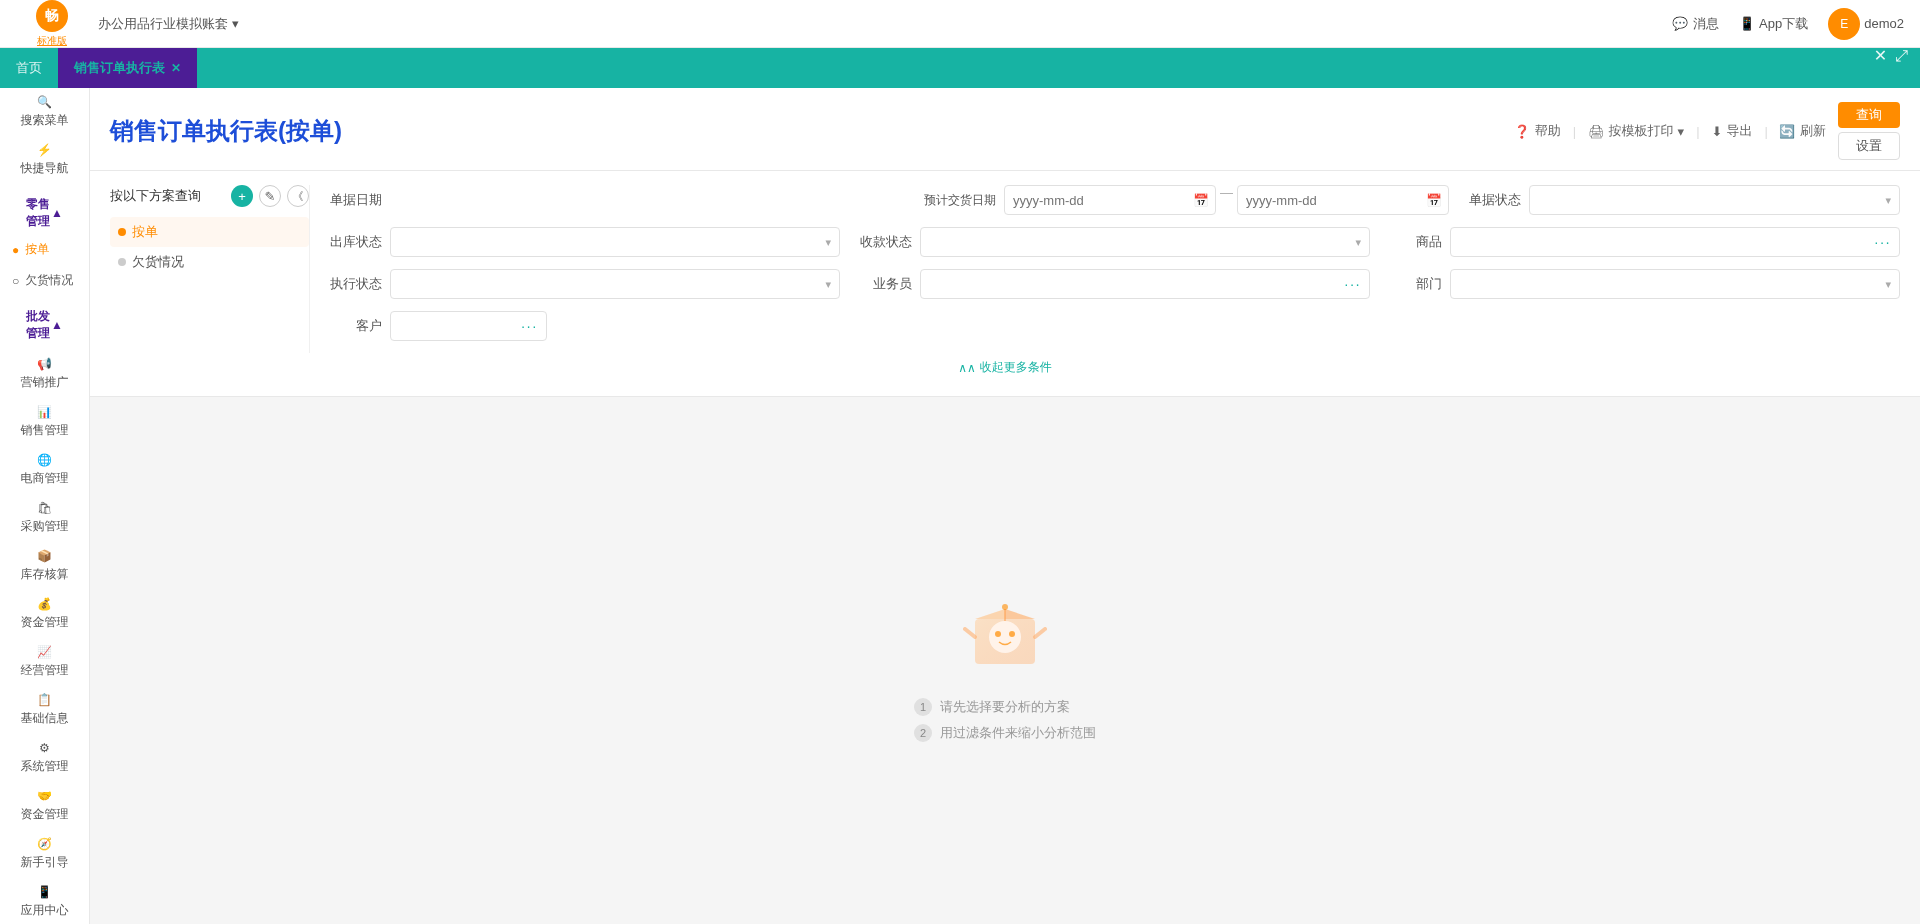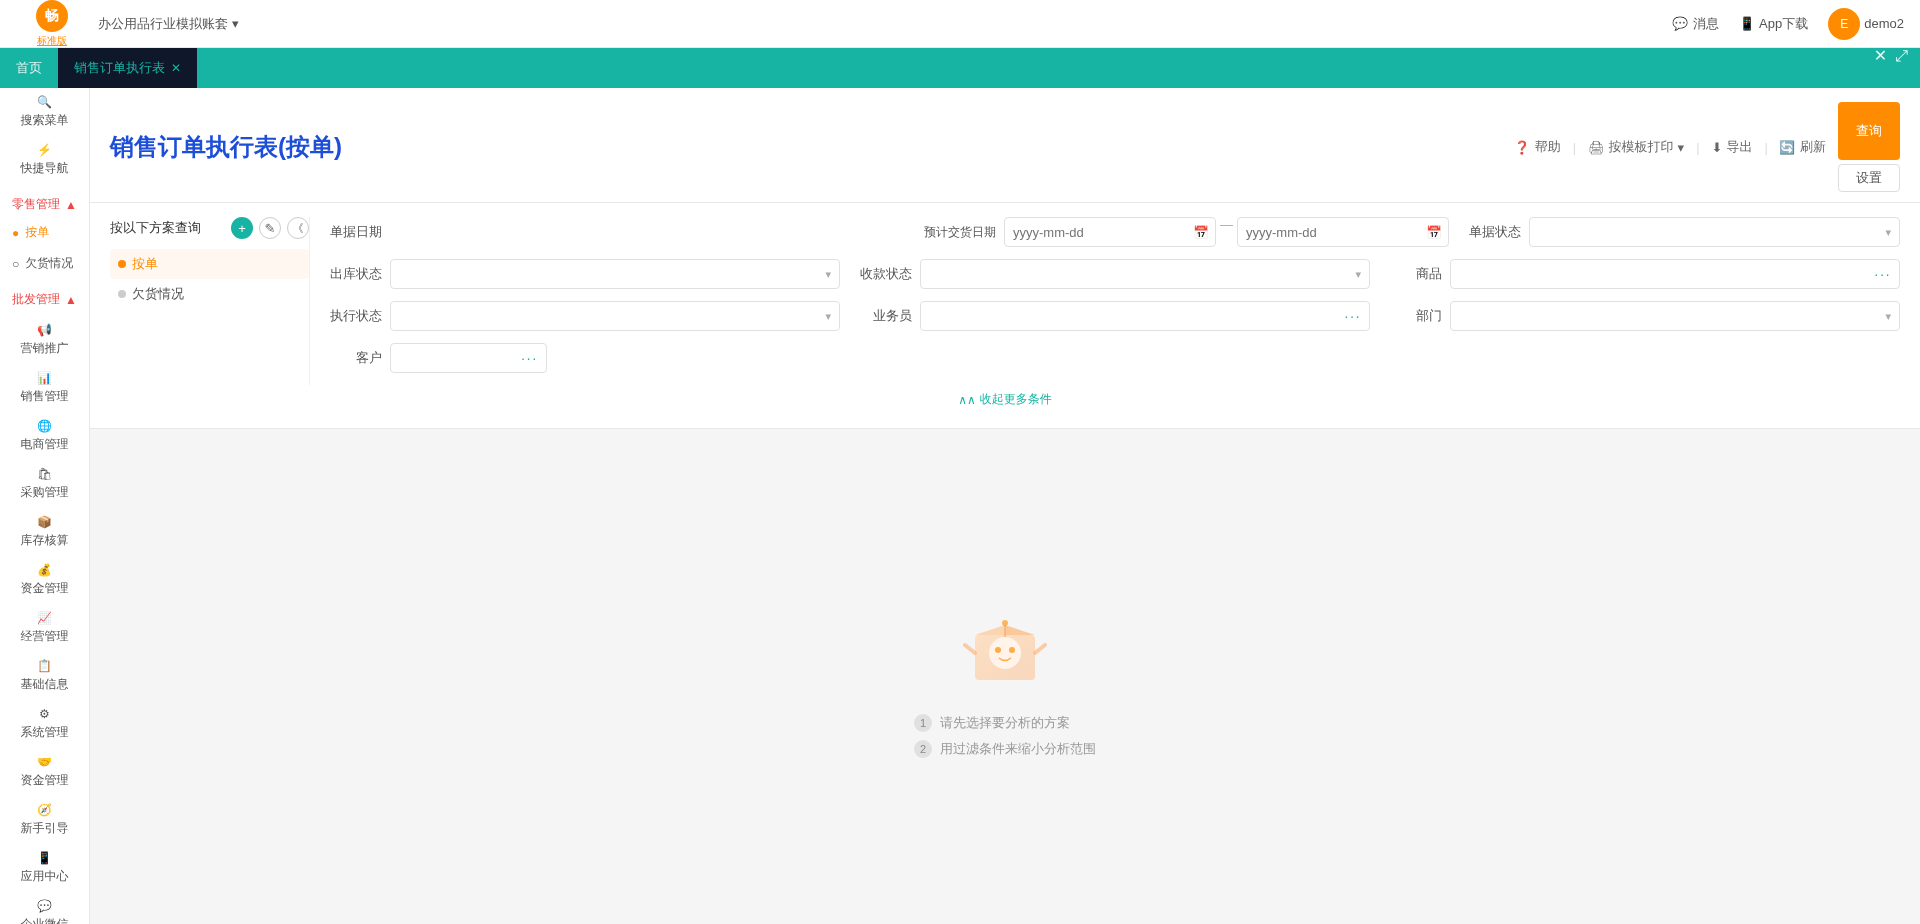--- a/index.html
+++ b/index.html
@@ -12,34 +12,34 @@
     .logo-circle { width: 32px; height: 32px; background: #ff8c00; border-radius: 50%; display: flex; align-items: center; justify-content: center; color: white; font-size: 14px; font-weight: bold; }
     .logo-text { font-size: 10px; color: #ff8c00; margin-top: 2px; text-decoration: underline; }
     .dropdown-select { display: flex; align-items: center; gap: 4px; cursor: pointer; color: #555; font-size: 13px; }
     .top-bar-right { display: flex; align-items: center; gap: 20px; }
     .top-nav-item { display: flex; align-items: center; gap: 4px; cursor: pointer; color: #555; font-size: 13px; }
     .avatar { width: 32px; height: 32px; border-radius: 50%; background: #ff8c00; display: flex; align-items: center; justify-content: center; color: white; font-size: 13px; overflow: hidden; }
 
     
     .tab-bar { height: 40px; background: #17b3a3; display: flex; align-items: flex-start; flex-shrink: 0; }
     .tab-item { height: 40px; display: flex; align-items: center; padding: 0 16px; cursor: pointer; color: rgba(255,255,255,0.85); font-size: 13px; gap: 6px; }
-    .tab-item.active { background: #0f172a; color: #17b3a3; font-weight: 400; }
+    .tab-item.active { background: #4c1d95; color: #17b3a3; font-weight: 700; }
     .tab-item .close-btn { font-size: 12px; color: #aaa; cursor: pointer; }
     .tab-item.active .close-btn { color: #17b3a3; }
     .tab-spacer { flex: 1; }
     .tab-actions { display: flex; align-items: center; gap: 8px; padding-right: 12px; }
     .tab-action-btn { color: rgba(255,255,255,0.9); font-size: 16px; cursor: pointer; line-height: 1; }
 
     
     .main-layout { display: flex; flex: 1; overflow: hidden; }
 
     
     .sidebar { width: 90px; background: #fff; border-right: 1px solid #e8e8e8; display: flex; flex-direction: column; flex-shrink: 0; overflow-y: auto; }
     .sidebar-item { display: flex; flex-direction: column; align-items: center; justify-content: center; padding: 10px 4px; cursor: pointer; color: #555; font-size: 12px; gap: 3px; transition: color 0.2s; min-height: 48px; }
-    .sidebar-group-header { display: flex; align-items: center; justify-content: space-between; padding: 8px 12px 4px; color: #ef4444; font-size: 12px; cursor: pointer; }
+    .sidebar-group-header { display: flex; align-items: center; justify-content: space-between; padding: 8px 26px 4px; color: #4c1d95; font-size: 12px; cursor: pointer; font-weight: bold; }
     .sidebar-sub-item { padding: 7px 12px; font-size: 12px; color: #555; cursor: pointer; display: flex; align-items: center; gap: 6px; }
     .sidebar-sub-item.active { color: #ff8c00; }
     .divider { height: 1px; background: #f0f0f0; margin: 2px 0; }
 
     
     .content-area { flex: 1; display: flex; flex-direction: column; overflow: hidden; background: #f5f5f5; }
 
     
     .page-header { background: #fff; padding: 14px 20px 10px; border-bottom: 1px solid #e8e8e8; display: flex; align-items: center; justify-content: space-between; flex-shrink: 0; }
     .page-title { font-size: 24px; font-weight: 600; color: #1d4ed8; }
@@ -241,21 +241,21 @@
         <div class="header-action-btn">
           <span>⬇</span>
           <span>导出</span>
         </div>
         <span class="header-action-divider">|</span>
         <div class="header-action-btn">
           <span>🔄</span>
           <span>刷新</span>
         </div>
         <div style="display:flex;flex-direction:column;gap:4px;">
-          <button class="btn-primary" style="padding:20px 18px;font-size:13px;">查询</button>
+          <button class="btn-primary" style="padding:4px 18px;font-size:13px;">查询</button>
           <button class="btn-default" style="padding:4px 14px;font-size:13px;">设置</button>
         </div>
       </div>
     </div>
 
     <div class="filter-area">
       <div class="filter-layout">
 
         <div class="filter-sidebar">
           <div class="filter-sidebar-header">

